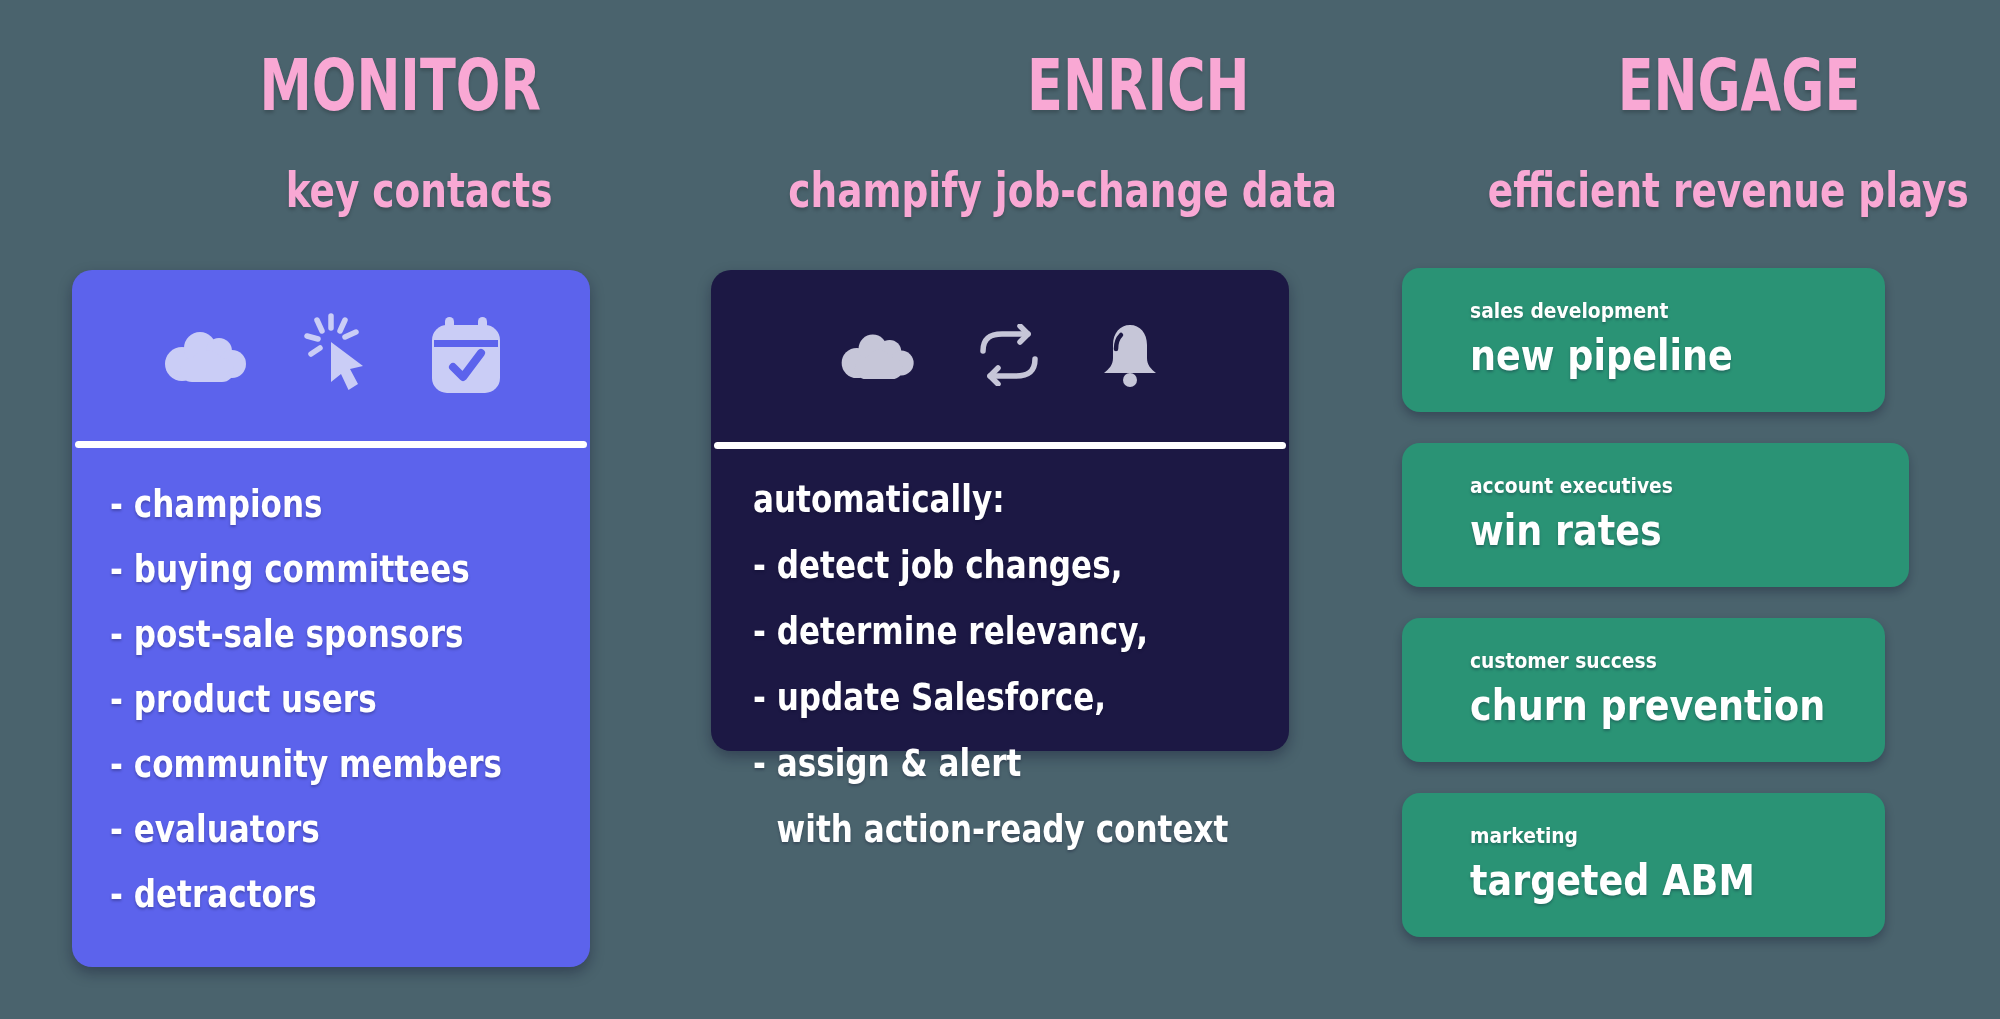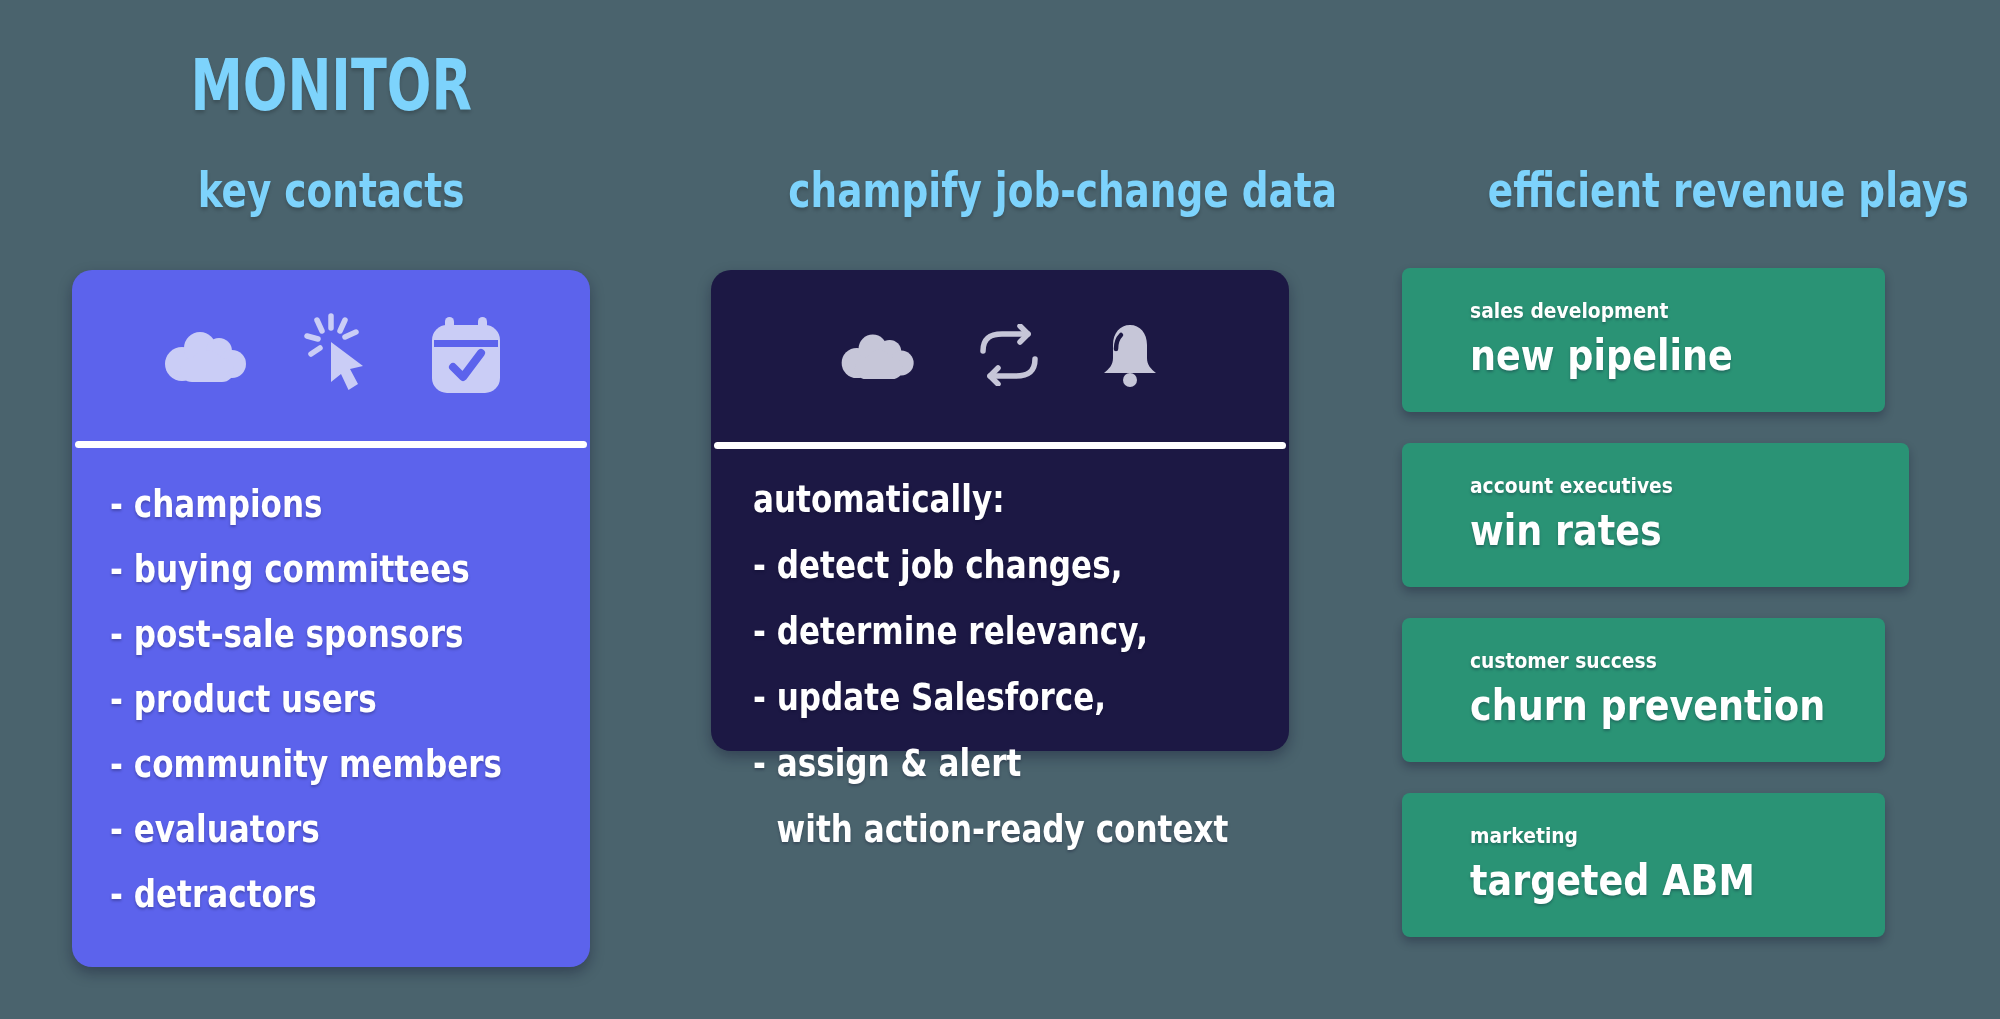--- a/index.html
+++ b/index.html
@@ -3,21 +3,21 @@
 <meta charset="utf-8">
 <style>
   html,body{margin:0;padding:0;background:#4a636d;}
   .canvas{
     position:relative;width:2000px;height:1019px;overflow:hidden;
     background:#4a636d;
     font-family:"DejaVu Sans","Liberation Sans",sans-serif;
     font-weight:bold;
   }
   
-  .col-header{position:absolute;text-align:center;color:#7dd3fc;text-decoration:underline;}
+  .col-header{position:absolute;text-align:right;color:#f9a8d4;text-decoration:underline;}
   .big-title{
     display:inline-block;font-size:71px;line-height:1;
     transform:scaleX(.74);transform-origin:center;
     text-shadow:0 3px 4px rgba(0,0,0,.18);white-space:nowrap;
   }
   .subtitle{
     display:inline-block;font-size:48px;line-height:1;
     transform:scaleX(.78);transform-origin:center;
     text-shadow:0 3px 4px rgba(0,0,0,.18);white-space:nowrap;
   }
@@ -36,21 +36,21 @@
   .card-body{
     position:absolute;color:#ffffff;font-size:37px;white-space:nowrap;
     transform:scaleX(.84);transform-origin:left center;
     text-shadow:0 2px 3px rgba(10,10,40,.28);
   }
   .card-monitor .card-body{left:38px;top:202px;line-height:65px;}
   .card-enrich  .card-body{left:42px;top:197px;line-height:66px;}
   .indent{margin-left:28px;}
   
   .play-card{
-    position:absolute;left:1402px;width:483px;height:144px;border-radius:8px;
+    position:absolute;left:1402px;width:483px;height:144px;border-radius:18px;
     background:#2a9375;box-shadow:0 5px 10px rgba(12,12,40,.3);color:#ffffff;
   }
   .play-team{
     position:absolute;left:68px;top:32px;font-size:22px;line-height:22px;
     white-space:nowrap;transform:scaleX(.85);transform-origin:left center;
     text-shadow:0 2px 3px rgba(10,10,40,.28);
   }
   .play-outcome{
     position:absolute;left:68px;top:66px;font-size:43px;line-height:43px;
     white-space:nowrap;transform:scaleX(.85);transform-origin:left center;
@@ -106,20 +106,21 @@
       <div>- buying committees</div>
       <div>- post-sale sponsors</div>
       <div>- product users</div>
       <div>- community members</div>
       <div>- evaluators</div>
       <div>- detractors</div>
     </div>
   </div>
 
   <div class="col-header" style="left:711px;width:578px;top:0;height:230px;">
+    <div class="title-row"><span class="big-title">ENRICH</span></div>
     <div class="subtitle-row"><span class="subtitle">champify job-change data</span></div>
   </div>
 
   <div class="card card-enrich">
     <div class="icon-row">
 
       <svg class="icon" width="80" height="52" viewBox="0 0 90 58" fill="#c6c6d8">
         <circle cx="20" cy="38" r="17"></circle>
         <circle cx="38" cy="22" r="16"></circle>
         <circle cx="57" cy="25" r="13"></circle>
@@ -146,20 +147,21 @@
       <div>automatically:</div>
       <div>- detect job changes,</div>
       <div>- determine relevancy,</div>
       <div>- update Salesforce,</div>
       <div>- assign &amp; alert</div>
       <div class="indent">with action-ready context</div>
     </div>
   </div>
 
   <div class="col-header" style="left:1420px;width:483px;top:0;height:230px;">
+    <div class="title-row"><span class="big-title">ENGAGE</span></div>
     <div class="subtitle-row"><span class="subtitle">efficient revenue plays</span></div>
   </div>
 
   <div class="play-card" style="top:268px;">
     <div class="play-team">sales development</div>
     <div class="play-outcome">new pipeline</div>
   </div>
 
   <div class="play-card" style="top:443px;padding-left:24px;">
     <div class="play-team">account executives</div>

